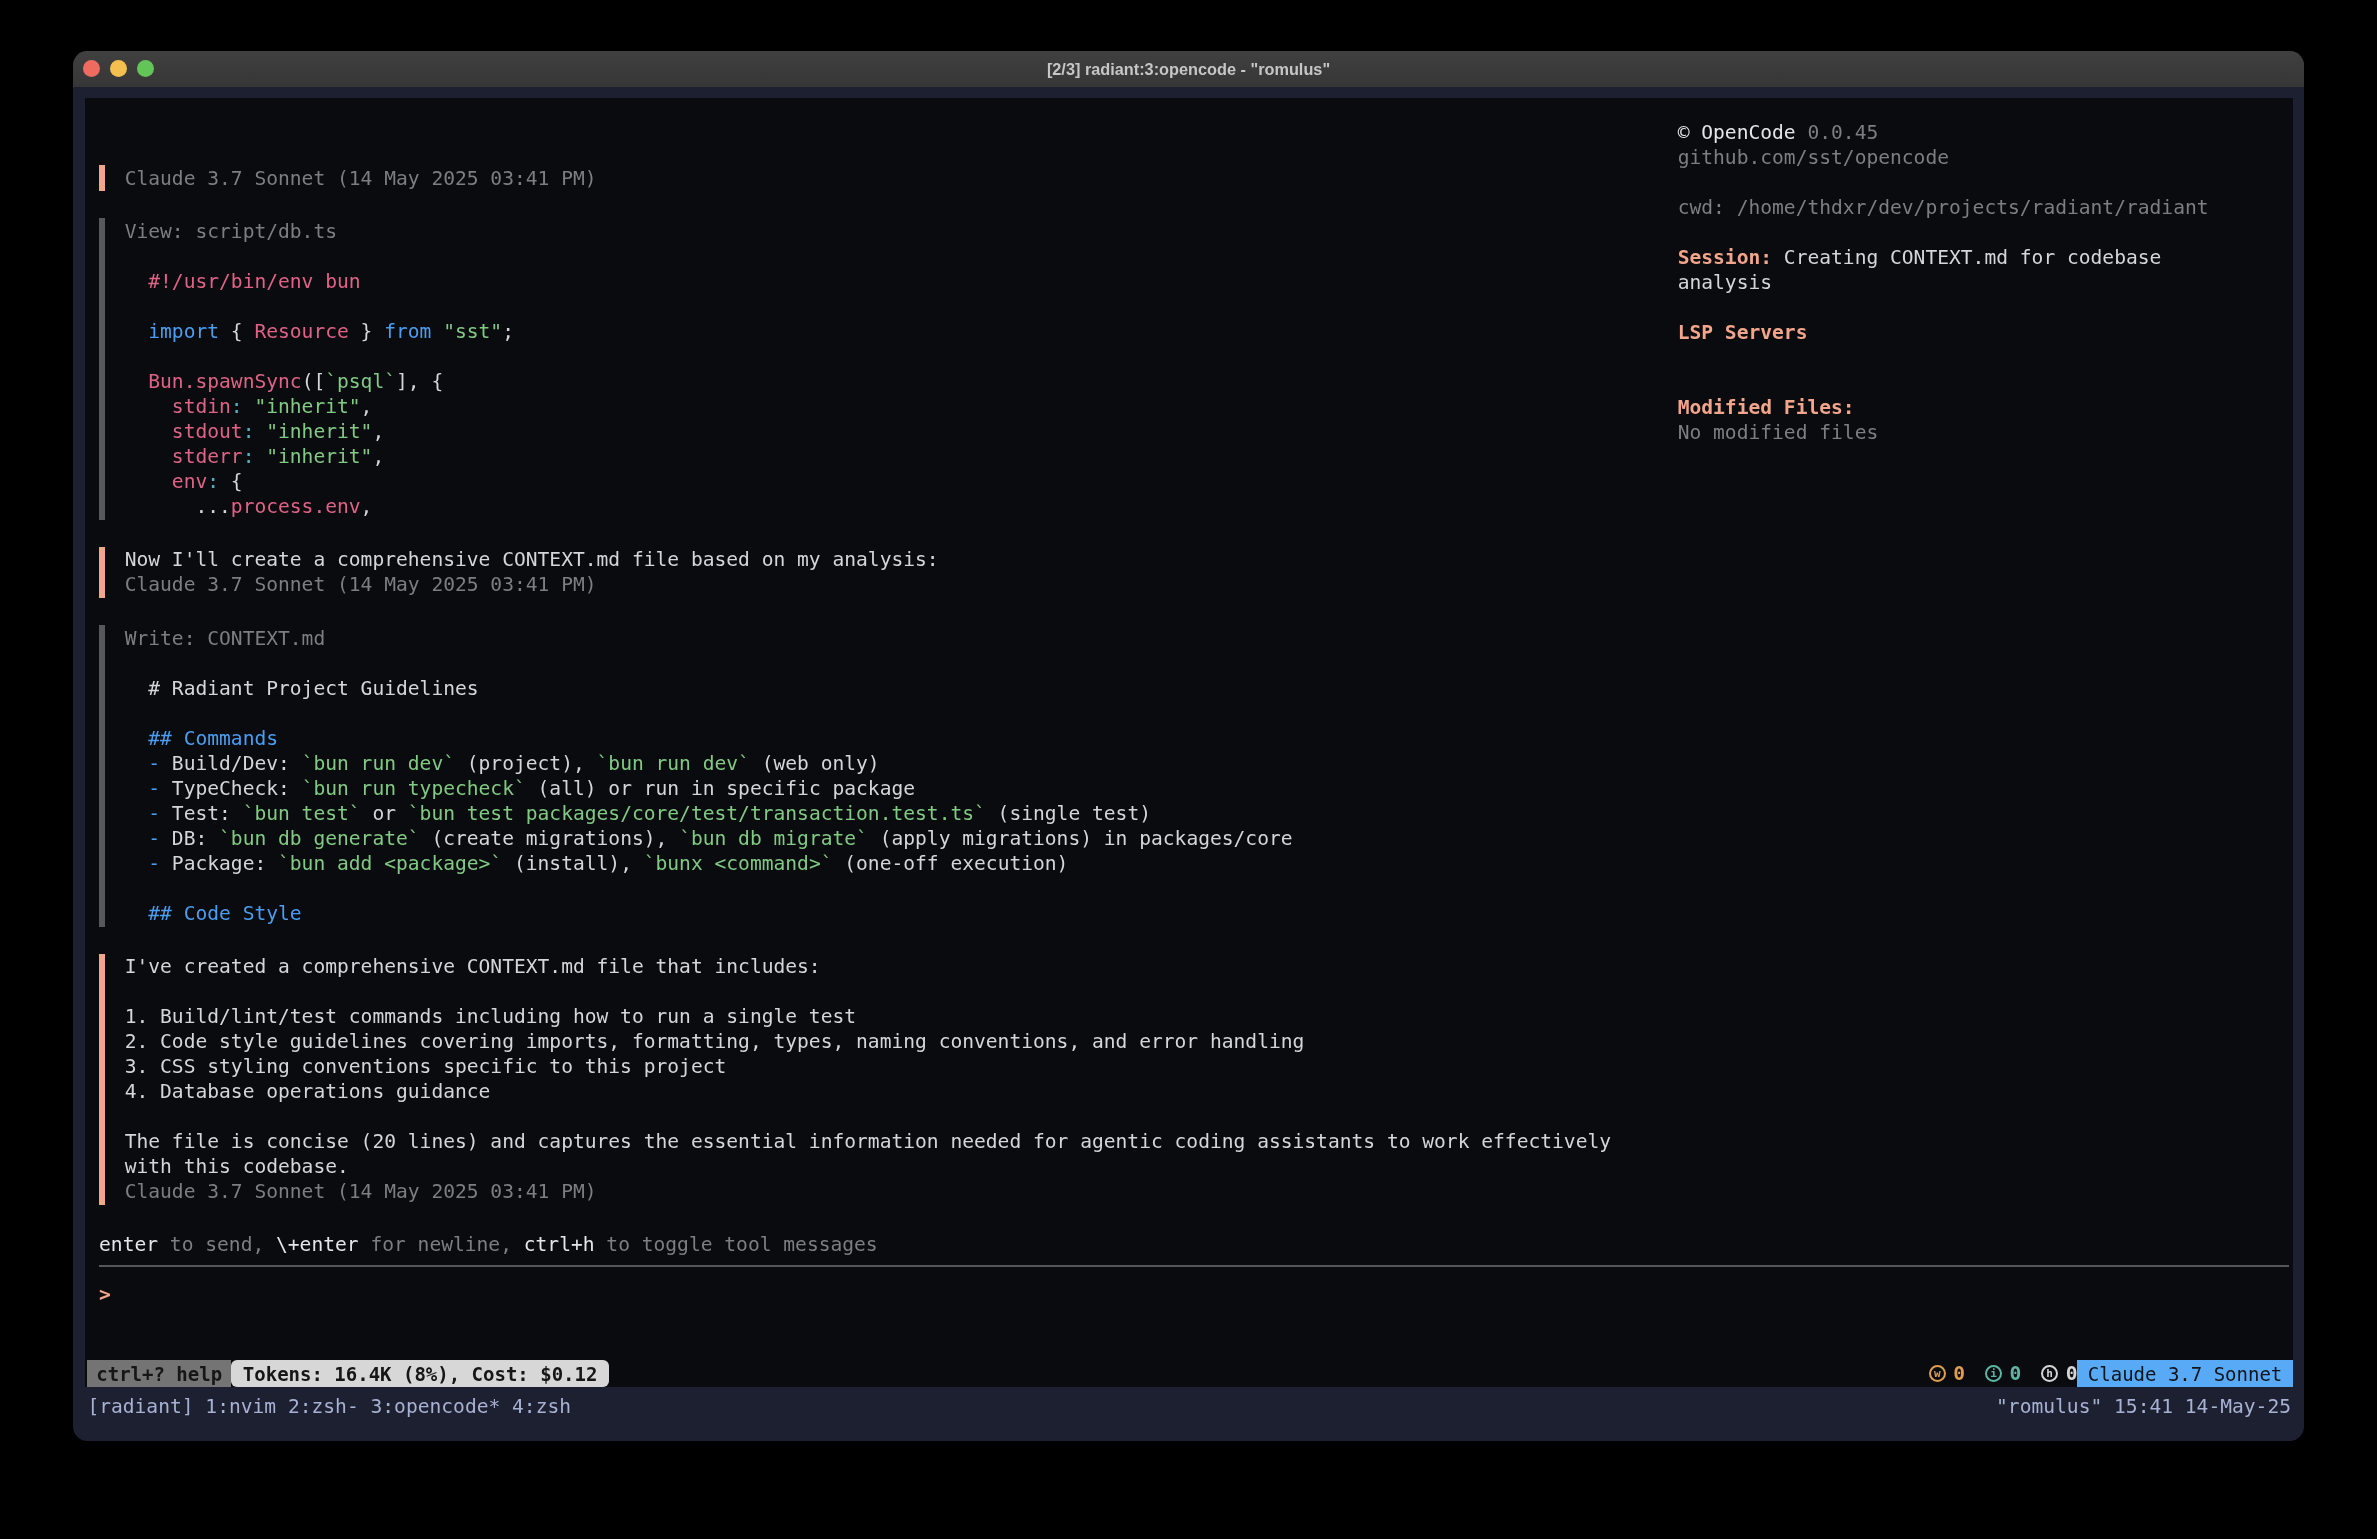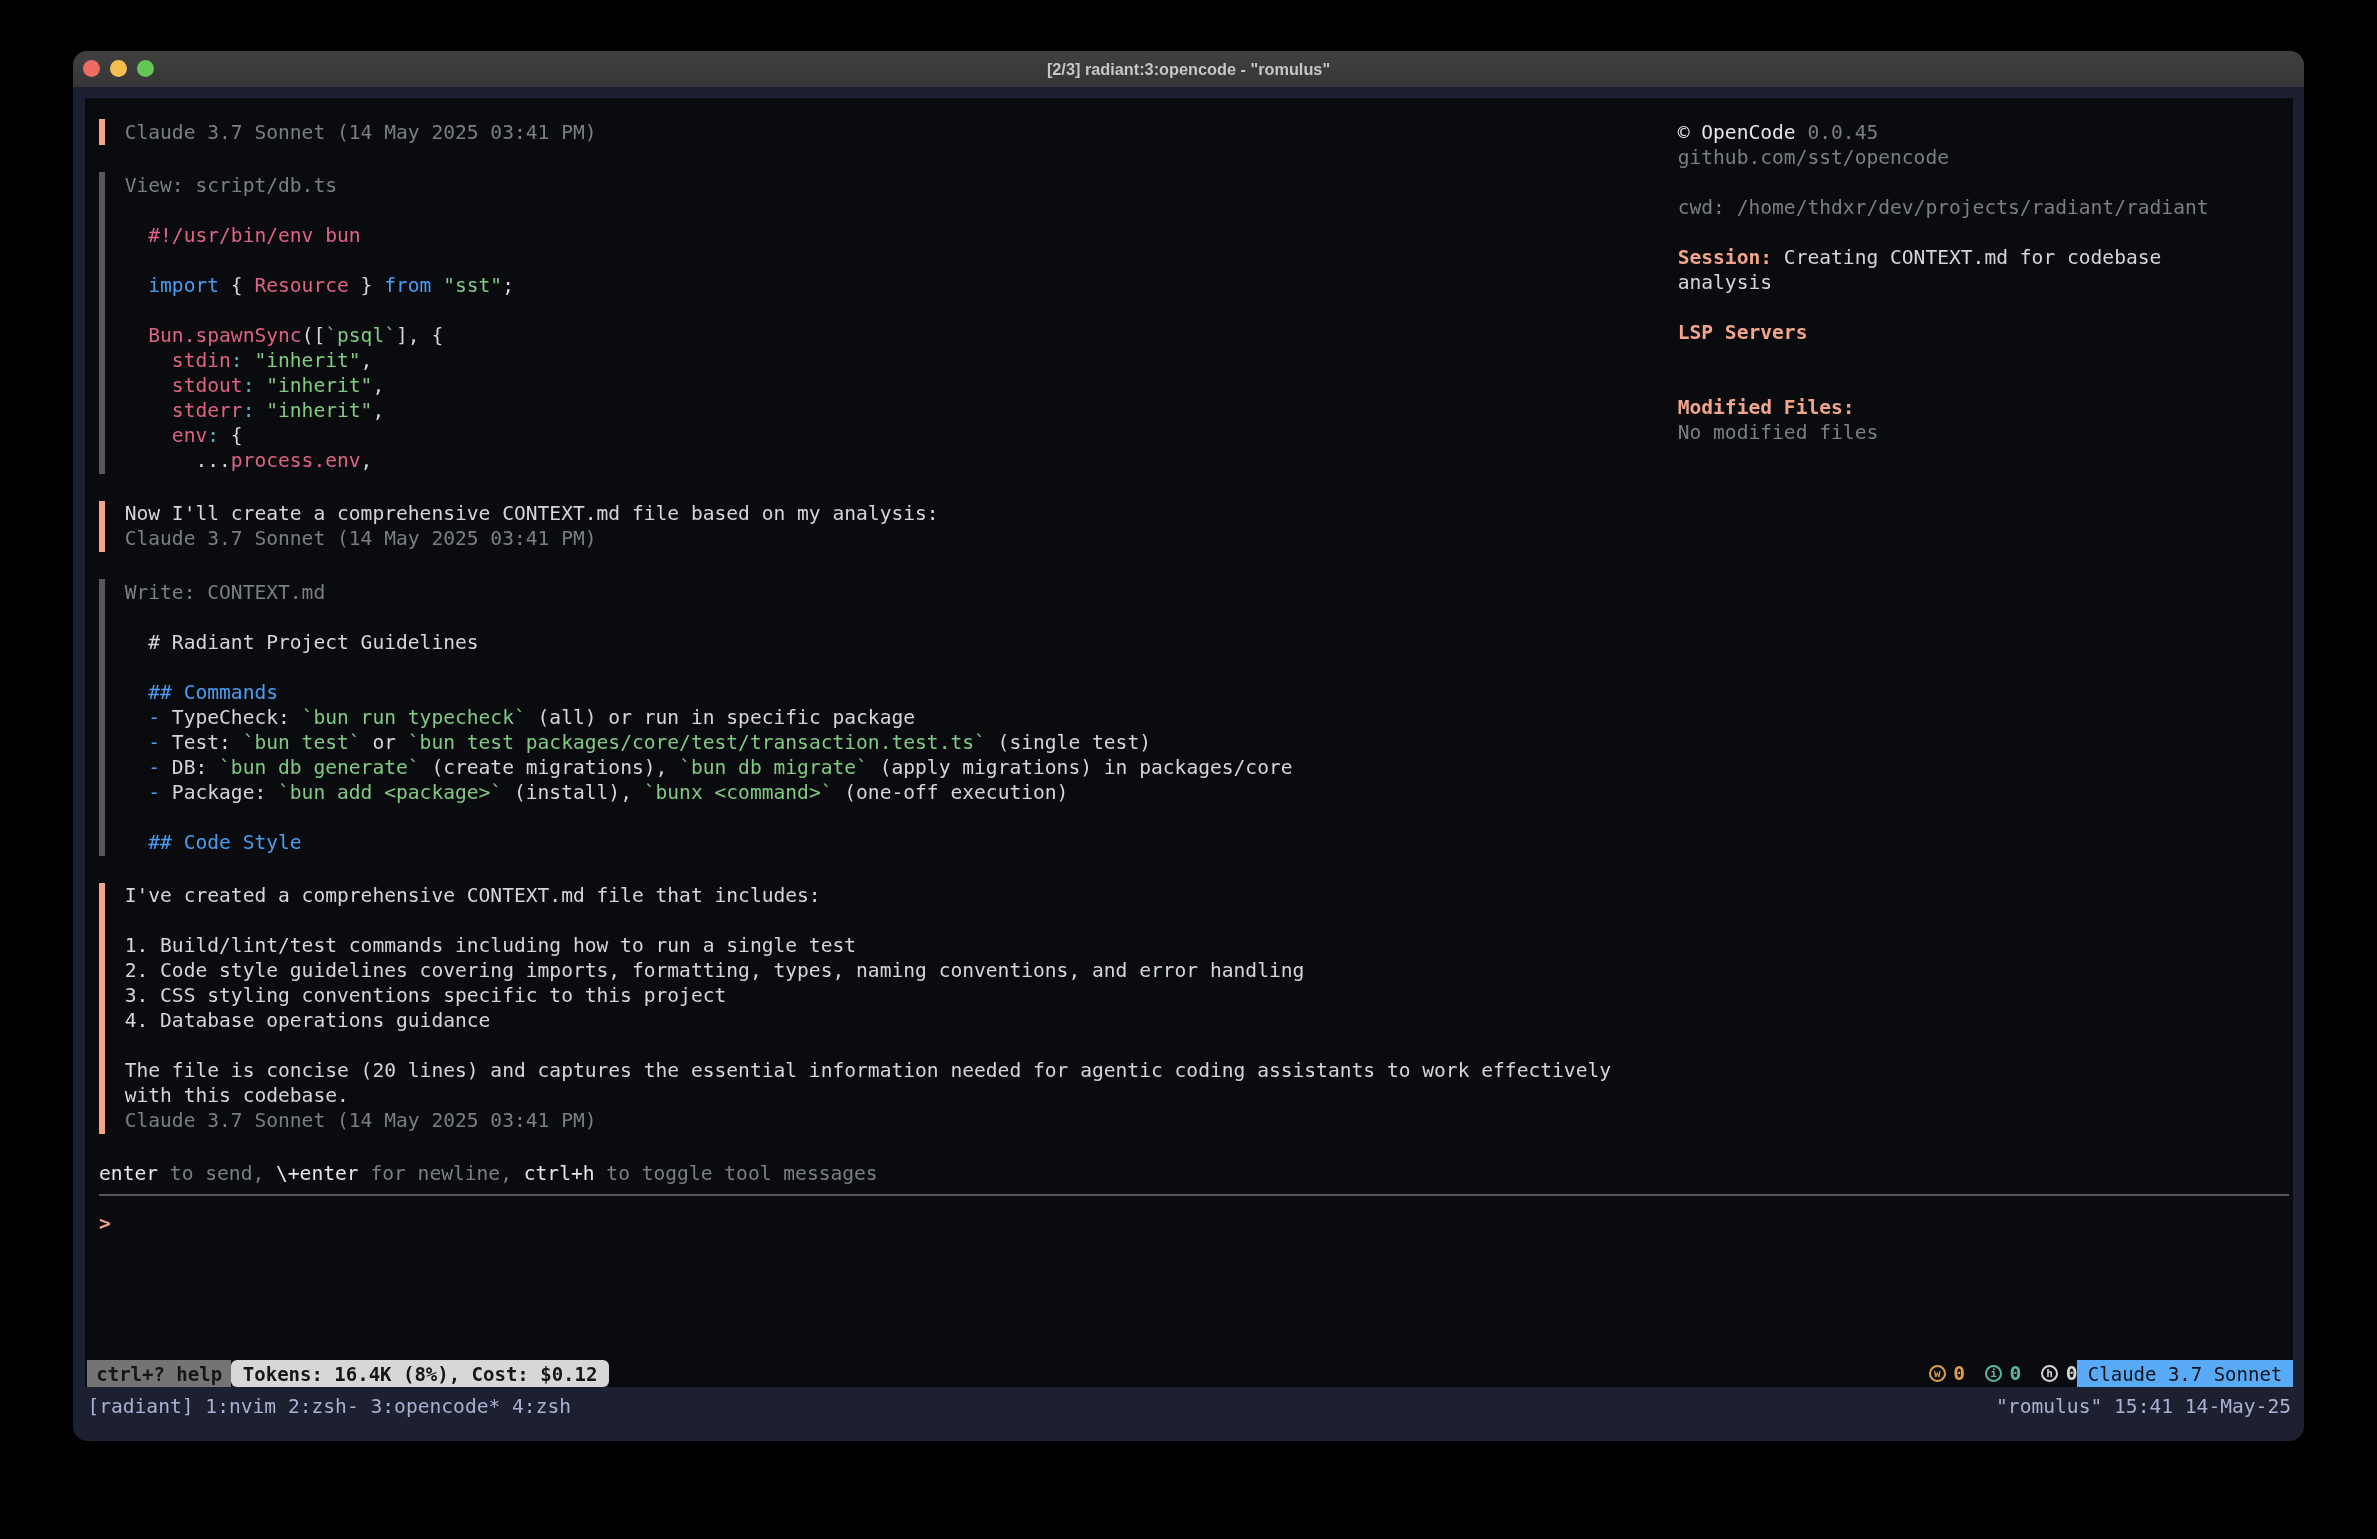--- a/index.html
+++ b/index.html
@@ -14,21 +14,21 @@
   .traffic{position:absolute;left:10.4px;top:9px;display:flex;gap:9.8px;}
   .dot{width:17px;height:17px;border-radius:50%;}
   .dot.red{background:#ee6b60}.dot.yellow{background:#f5bf50}.dot.green{background:#63c557}
   #window-title{font-family:"Liberation Sans",sans-serif;font-weight:700;font-size:16.3px;color:#c6c6c6;}
 
   
   #termbody{position:absolute;left:0;top:36px;width:2231px;height:1354px;}
   #tui{position:absolute;left:11.7px;top:11px;width:2208px;height:1289px;background:#0a0b0e;
        box-sizing:border-box;padding:21px 0 0 14.4px;}
 
-  #chat{width:1527px;}
+  #chat{width:1527px;margin-top:46px;}
   .block{border-left:6.5px solid;padding:0.7px 0 0.7px 19.6px;margin-bottom:27px;width:1501px;}
   .bar-accent{border-left-color:#f2a58b;}
   .bar-gray{border-left-color:#56585c;}
   .line{min-height:25px;line-height:25px;font-size:19.6px;white-space:pre-wrap;}
 
   .c-white{color:#d4d6d9}
   .c-whiteB{color:#e4e6e8;font-weight:400}
   .c-gray{color:#7b7e83}
   .c-peachB{color:#f2a58b;font-weight:700}
   .c-blue{color:#4b9df2}
@@ -98,20 +98,21 @@
           <div class="block bar-accent">
             <div class="line"><span class="c-white">Now I'll create a comprehensive CONTEXT.md file based on my analysis:</span></div>
             <div class="line"><span class="c-gray">Claude 3.7 Sonnet (14 May 2025 03:41 PM)</span></div>
           </div>
           <div class="block bar-gray">
             <div class="line"><span class="c-gray">Write: CONTEXT.md</span></div>
             <div class="line"></div>
             <div class="line"><span class="c-white">  # Radiant Project Guidelines</span></div>
             <div class="line"></div>
             <div class="line"><span class="c-white">  </span><span class="c-blue">## Commands</span></div>
+            <div class="line"><span class="c-white">  </span><span class="c-blue">-</span><span class="c-white"> Build/Dev: </span><span class="c-green">`bun run dev`</span><span class="c-white"> (project), </span><span class="c-green">`bun run dev`</span><span class="c-white"> (web only)</span></div>
             <div class="line"><span class="c-white">  </span><span class="c-blue">-</span><span class="c-white"> TypeCheck: </span><span class="c-green">`bun run typecheck`</span><span class="c-white"> (all) or run in specific package</span></div>
             <div class="line"><span class="c-white">  </span><span class="c-blue">-</span><span class="c-white"> Test: </span><span class="c-green">`bun test`</span><span class="c-white"> or </span><span class="c-green">`bun test packages/core/test/transaction.test.ts`</span><span class="c-white"> (single test)</span></div>
             <div class="line"><span class="c-white">  </span><span class="c-blue">-</span><span class="c-white"> DB: </span><span class="c-green">`bun db generate`</span><span class="c-white"> (create migrations), </span><span class="c-green">`bun db migrate`</span><span class="c-white"> (apply migrations) in packages/core</span></div>
             <div class="line"><span class="c-white">  </span><span class="c-blue">-</span><span class="c-white"> Package: </span><span class="c-green">`bun add &lt;package&gt;`</span><span class="c-white"> (install), </span><span class="c-green">`bunx &lt;command&gt;`</span><span class="c-white"> (one-off execution)</span></div>
             <div class="line"></div>
             <div class="line"><span class="c-white">  </span><span class="c-blue">## Code Style</span></div>
           </div>
           <div class="block bar-accent">
             <div class="line"><span class="c-white">I've created a comprehensive CONTEXT.md file that includes:</span></div>
             <div class="line"></div>

